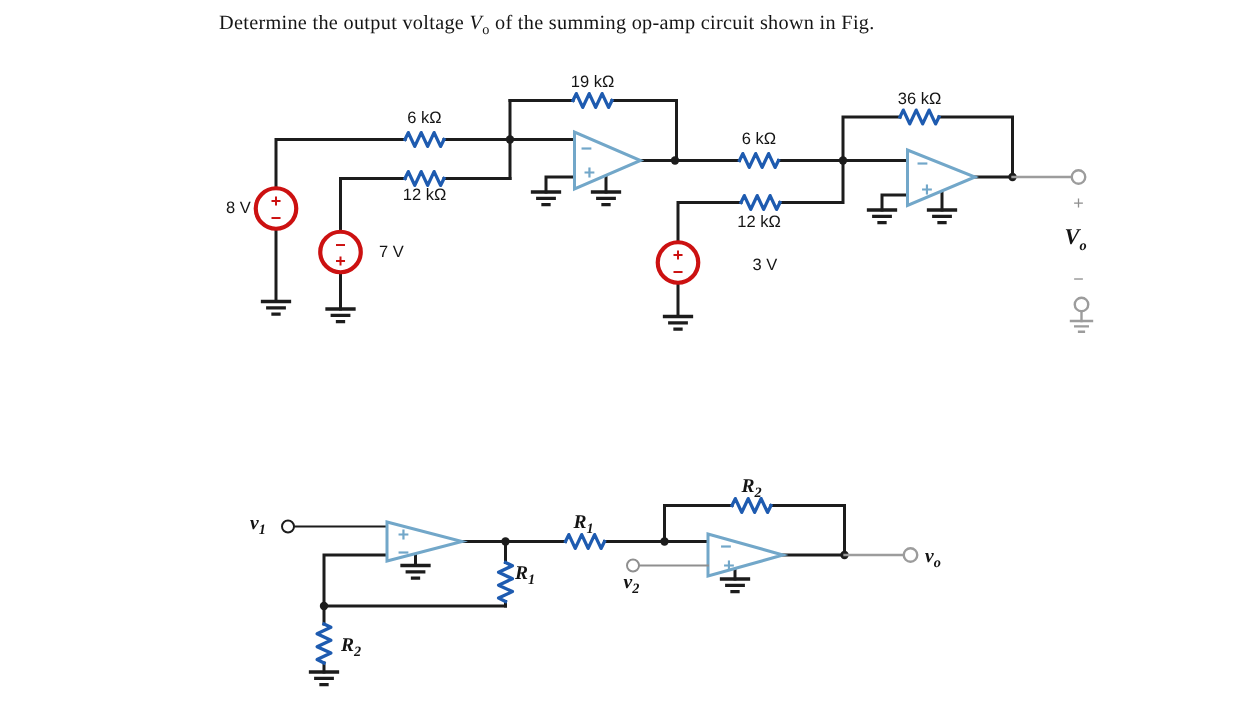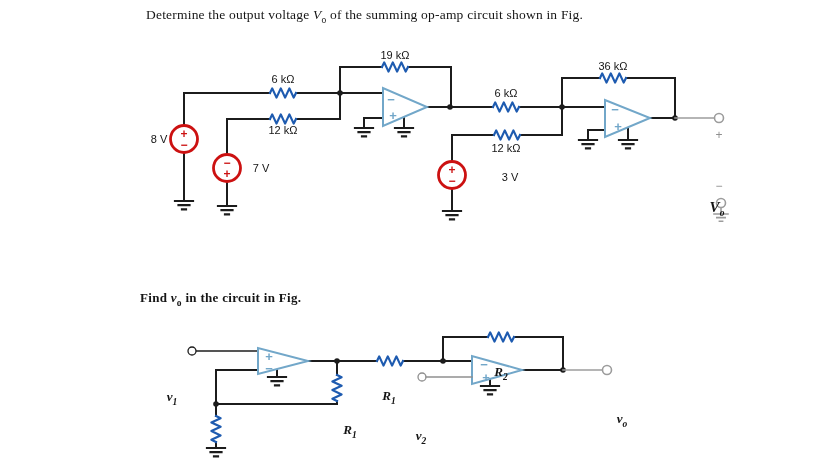--- a/index.html
+++ b/index.html
@@ -8,21 +8,21 @@
   .title{position:absolute;left:146px;top:7px;font:13.5px "Liberation Serif",serif;color:#151515;
          white-space:nowrap;letter-spacing:.2px;}
   .title i{font-style:italic;}
   .title sub,.cap sub{font-size:9.5px;}
   .cap{position:absolute;left:140px;top:290px;font:600 13px "Liberation Serif",serif;color:#151515;
        white-space:nowrap;letter-spacing:.3px;}
   .cap i{font-style:italic;}
   .lb{position:absolute;transform:translate(-50%,-50%);font:11px "Liberation Sans",sans-serif;
       color:#141414;white-space:nowrap;}
   .it{position:absolute;transform:translate(-50%,-50%);font:italic 600 13px "Liberation Serif",serif;
-      color:#141414;white-space:nowrap;margin-top:48px;}
+      color:#141414;white-space:nowrap;}
   .it sub{font-size:9.5px;}
   .vob{font-size:15px;font-weight:700;}
   .oa{position:absolute;transform:translate(-50%,-50%);font:700 13px "Liberation Sans",sans-serif;
       color:#72a7c9;line-height:1;}
   .srcsym{position:absolute;transform:translate(-50%,-50%);font:700 12px "Liberation Sans",sans-serif;
       color:#cc1111;line-height:1;}
   .gr{position:absolute;transform:translate(-50%,-50%);font:12px "Liberation Sans",sans-serif;
       color:#8f8f8f;line-height:1;}
   svg{position:absolute;left:0;top:0;}
 </style>
@@ -201,21 +201,20 @@
         <path d="M563 370 H602" stroke="#9c9c9c" stroke-width="1.6"></path>
       </g>
       <g>
         <circle cx="607" cy="370" r="4.5" fill="#fff" stroke="#9c9c9c" stroke-width="1.6"></circle>
       </g>
     </g>
   </svg>
 
   <div class="title"><span>Determine the output voltage </span><i>V</i><sub>o</sub><span> of the summing op-amp circuit shown in Fig.</span></div>
 
-  <div class="cap"><span>Find </span><i>v</i><sub>o</sub><span> in the circuit in Fig.</span></div>
 
   <div class="lb" style="left:283px;top:79px">6 kΩ</div>
   <div class="lb" style="left:395px;top:55px">19 kΩ</div>
   <div class="lb" style="left:283px;top:130px">12 kΩ</div>
   <div class="lb" style="left:159px;top:139px">8 V</div>
   <div class="lb" style="left:261px;top:168px">7 V</div>
   <div class="lb" style="left:506px;top:93px">6 kΩ</div>
   <div class="lb" style="left:613px;top:66px">36 kΩ</div>
   <div class="lb" style="left:506px;top:148px">12 kΩ</div>
   <div class="lb" style="left:510px;top:177px">3 V</div>

